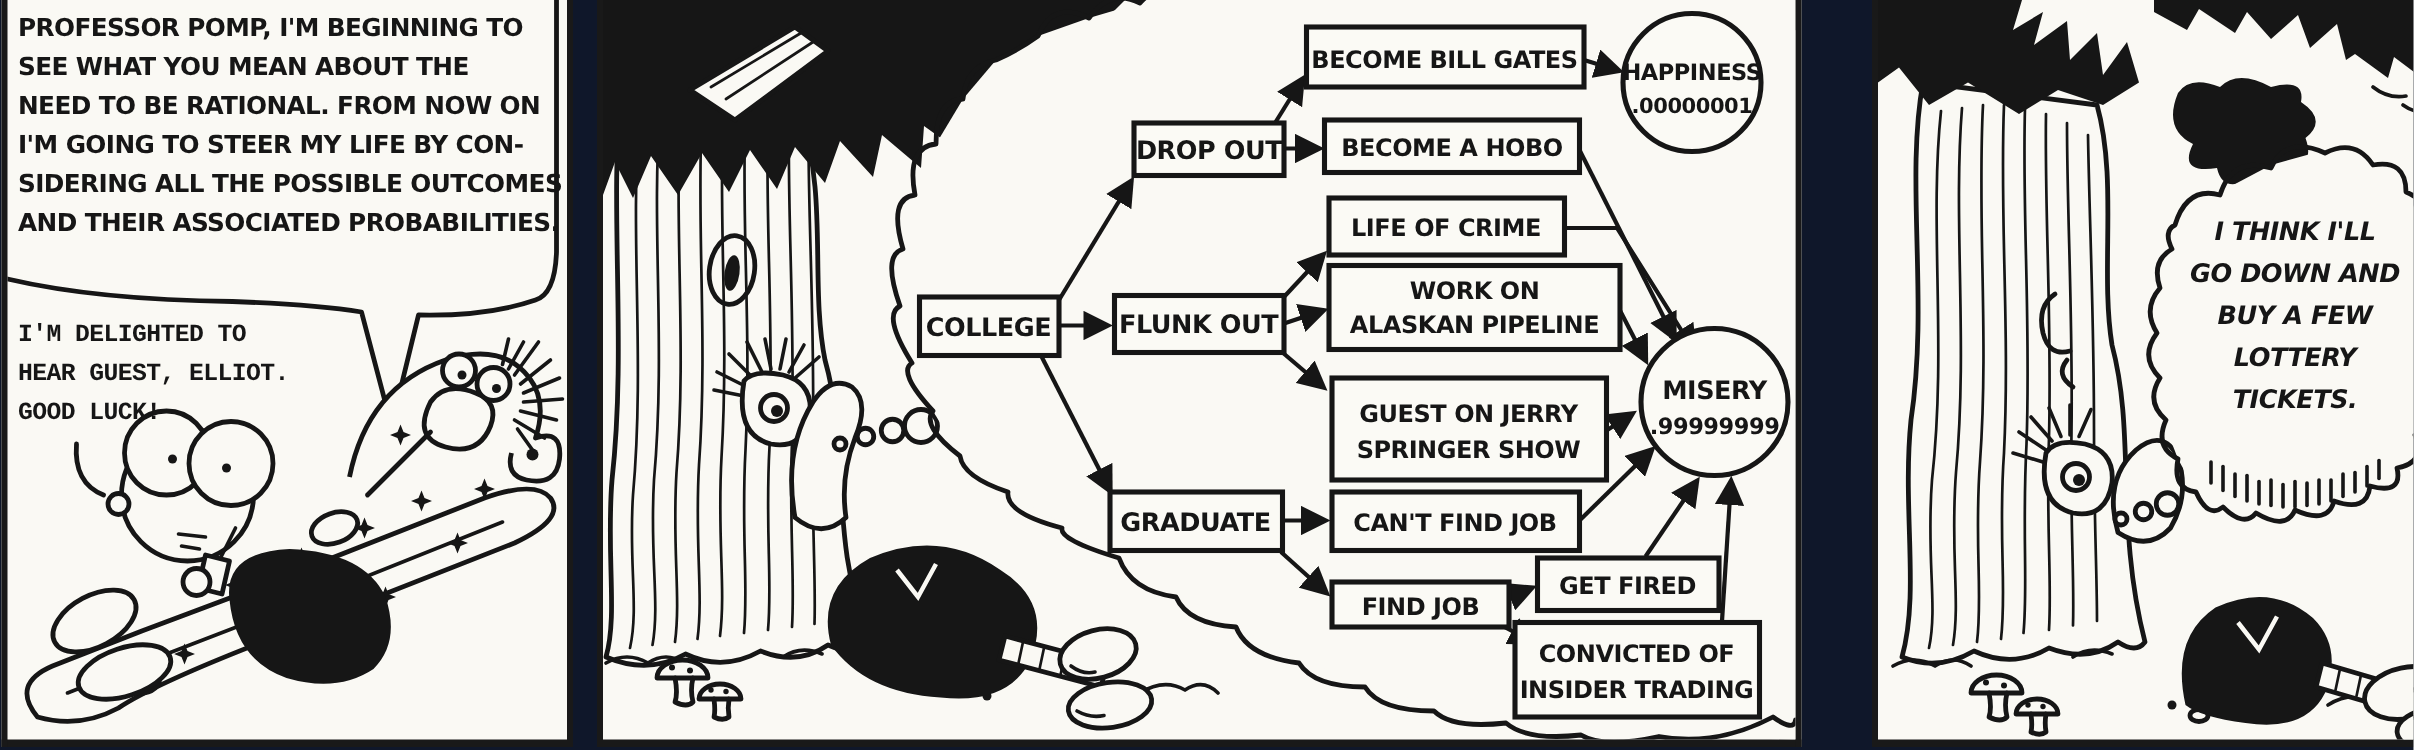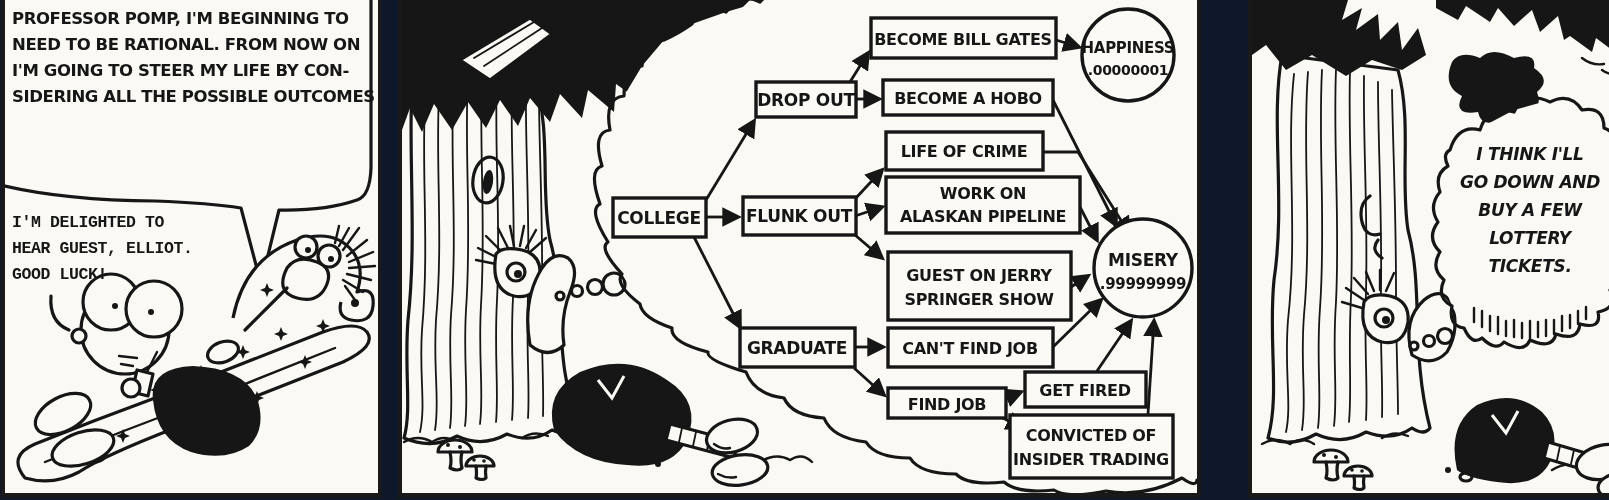--- a/index.html
+++ b/index.html
@@ -91,23 +91,25 @@
         </g>
         <path class="med" d="M114,356 L132,358 M116,364 L128,366"></path>
         <path class="wht" d="M132,370 l16,4 l-5,22 l-16,-4 z"></path>
         <path class="med" d="M142,372 L152,352"></path>
         <circle class="wht" cx="126" cy="388" r="9"></circle>
       </g>
     </svg>
 
     <div class="speech" style="left:7px;top:6px;">
       <div>PROFESSOR POMP, I'M BEGINNING TO</div>
+      <div>SEE WHAT YOU MEAN ABOUT THE</div>
       <div>NEED TO BE RATIONAL. FROM NOW ON</div>
       <div>I'M GOING TO STEER MY LIFE BY CON-</div>
       <div>SIDERING ALL THE POSSIBLE OUTCOMES</div>
+      <div>AND THEIR ASSOCIATED PROBABILITIES.</div>
     </div>
     <div class="speech" style="left:7px;top:210px;font-family:Liberation Mono, monospace;">
       <div>I'M DELIGHTED TO</div>
       <div>HEAR GUEST, ELLIOT.</div>
       <div>GOOD LUCK!</div>
     </div>
   </div>
 
   <div class="panel" id="panel2">
     <svg class="art" width="795" height="493" viewBox="0 0 795 493">

